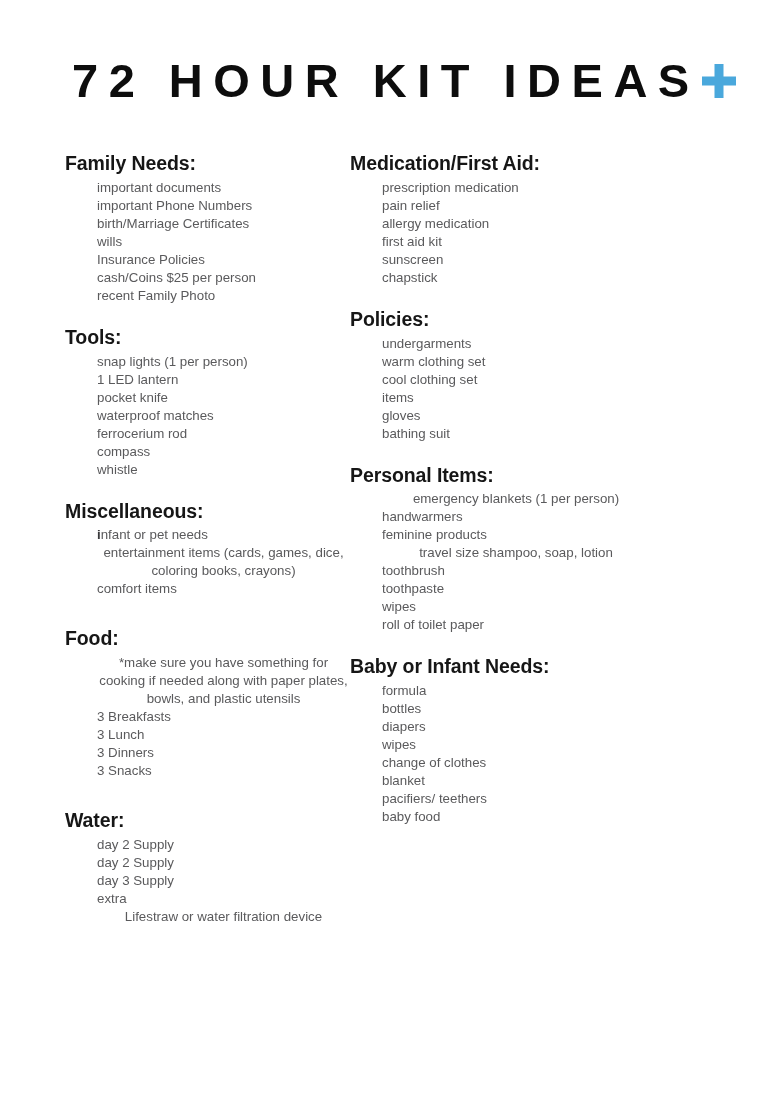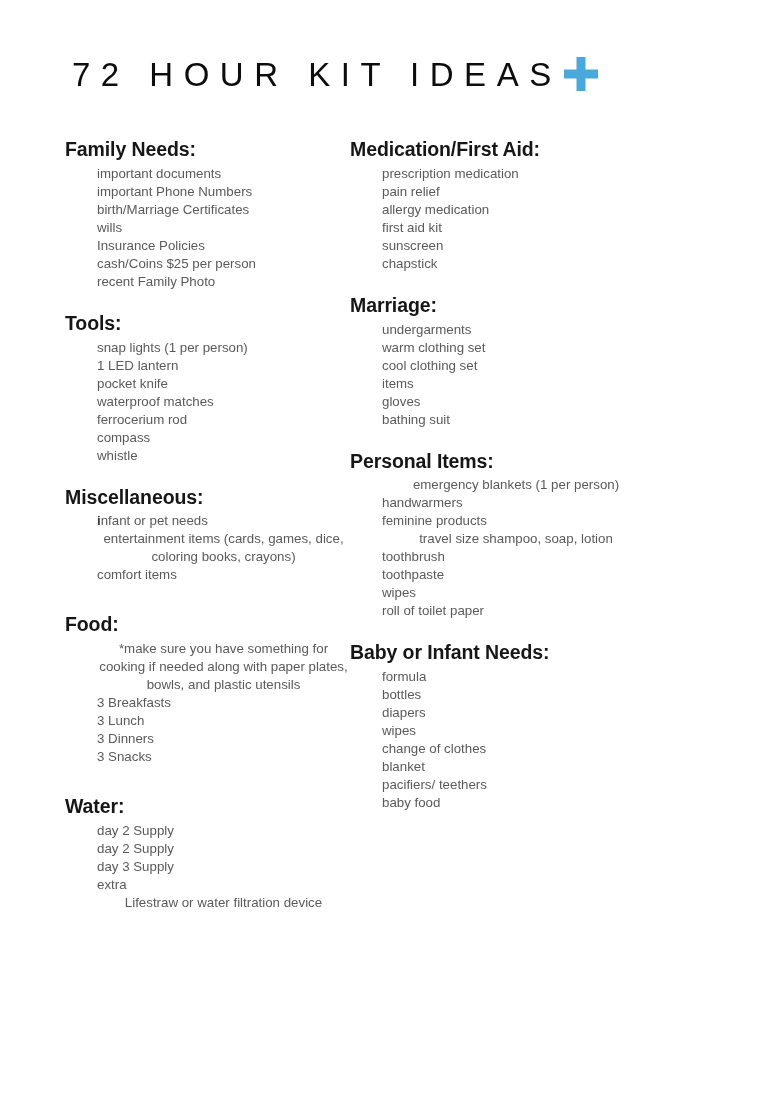--- a/index.html
+++ b/index.html
@@ -29,22 +29,22 @@
     right: 0;
     top: 57px;
     padding: 0 60px 0 72px;
     display: flex;
     align-items: center;
     justify-content: flex-start;
     white-space: nowrap;
   }
   .title-text {
     font-family: "Liberation Sans", sans-serif;
-    font-size: 33px;
-    font-weight: 400;
+    font-size: 47px;
+    font-weight: 700;
     color: #0d0d0d;
     letter-spacing: 10.5px;
     line-height: 1;
   }
   .title-plus {
     display: inline-block;
     position: relative;
     width: 34px;
     height: 34px;
     margin-left: 2px;
@@ -97,21 +97,21 @@
   }
   .section:last-child { margin-bottom: 0; }
   .section.gap-large { margin-top: 30px; }
 
   .section-title {
     font-family: "Liberation Sans", sans-serif;
     font-size: 19.5px;
     font-weight: 700;
     color: #161616;
     line-height: 1.12;
-    margin: 2px 0 4px 0;
+    margin: 16px 0 4px 0;
     letter-spacing: -0.1px;
   }
 
   .item-list {
     list-style: none;
     margin: 0;
     padding: 0;
   }
   .item {
     font-family: "Liberation Sans", sans-serif;
@@ -203,21 +203,21 @@
           <ul class="item-list">
             <li class="item">prescription medication</li>
             <li class="item">pain relief</li>
             <li class="item">allergy medication</li>
             <li class="item">first aid kit</li>
             <li class="item">sunscreen</li>
             <li class="item">chapstick</li>
           </ul>
         </div>
         <div class="section">
-          <div class="section-title">Marriage:</div>
+          <div class="section-title">Policies:</div>
           <ul class="item-list">
             <li class="item">undergarments</li>
             <li class="item">warm clothing set</li>
             <li class="item">cool clothing set</li>
             <li class="item">items</li>
             <li class="item">gloves</li>
             <li class="item">bathing suit</li>
           </ul>
         </div>
         <div class="section">

